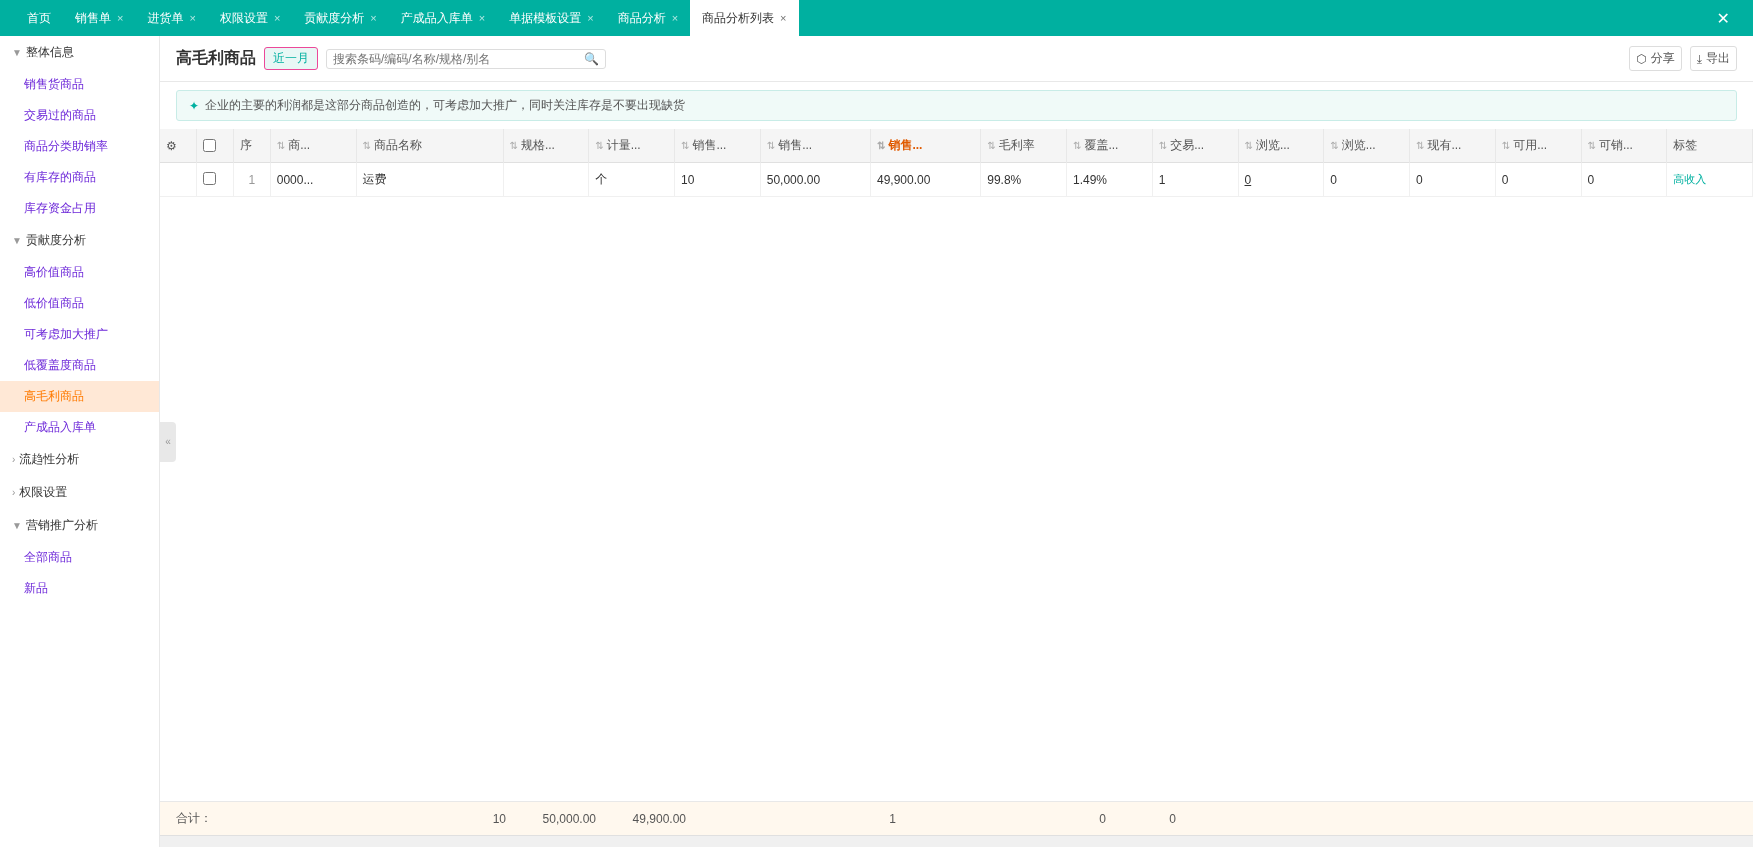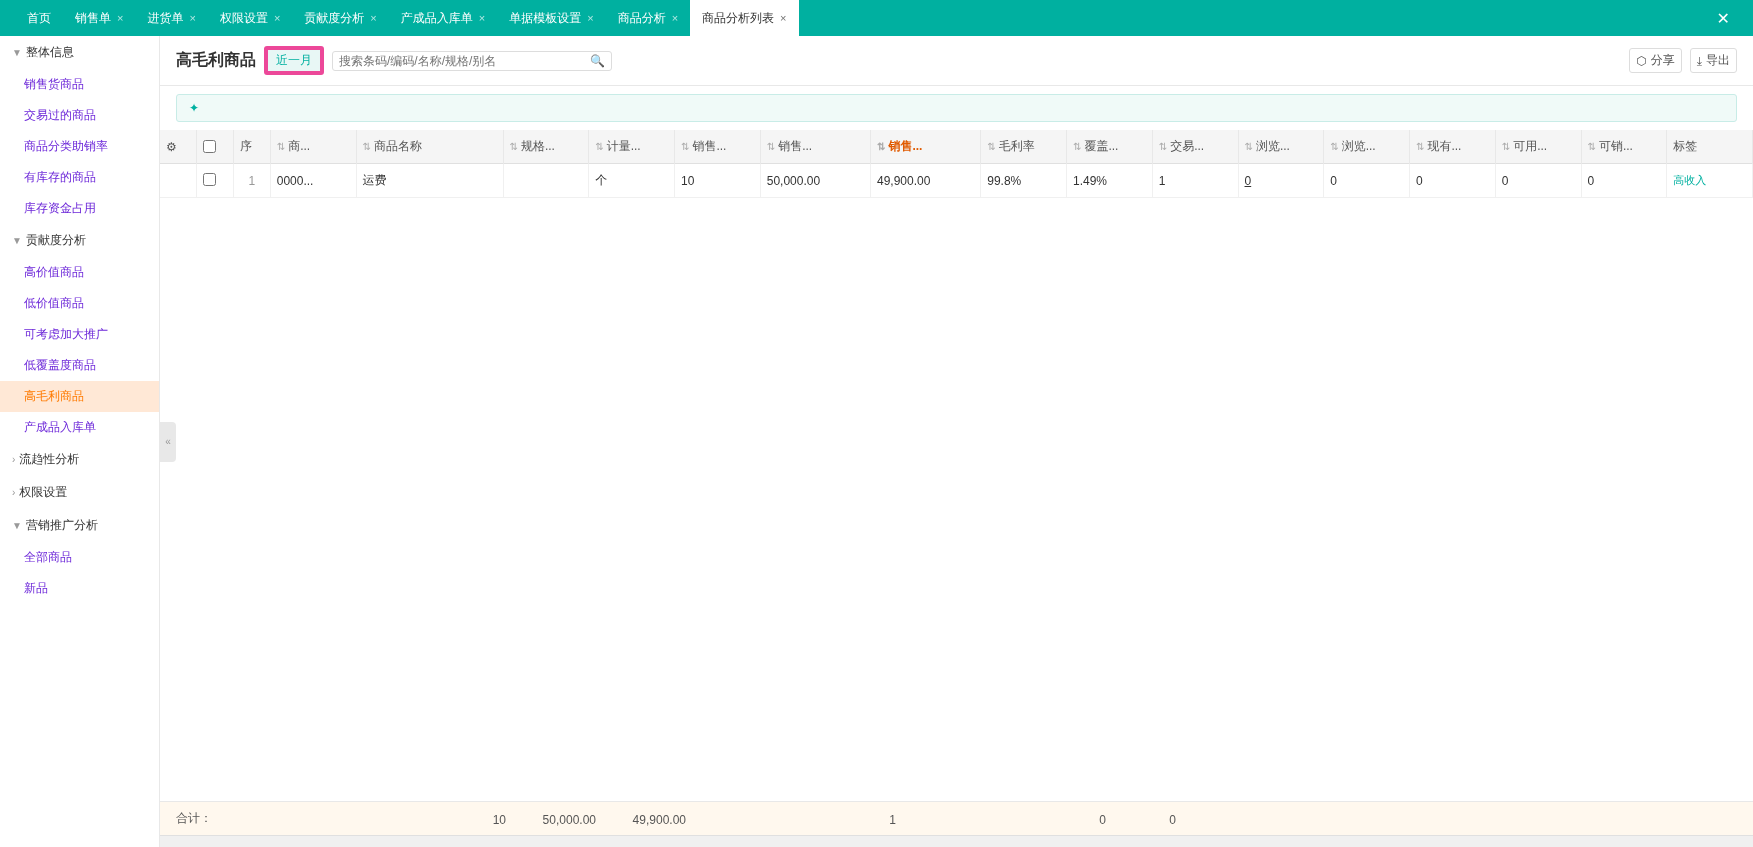--- a/index.html
+++ b/index.html
@@ -109,21 +109,21 @@
       gap: 8px;
     }
     .content-title {
       font-size: 16px;
       font-weight: bold;
       color: #333;
     }
     .filter-btn {
       background: #e8f7f5;
       color: #00b0a0;
-      border: 4px solid #ec4899;
+      border: 1px solid #ec4899;
       border-radius: 3px;
       padding: 2px 8px;
       cursor: pointer;
       font-size: 12px;
     }
     .search-box {
       display: flex;
       align-items: flex-end;
       border: 1px solid #ddd;
       border-radius: 3px;
@@ -218,21 +218,21 @@
       font-size: 11px;
     }
     .row-number { color: #999; text-align: center; }
 
     
     .footer-bar {
       background: #fff8ee;
       border-top: 1px solid #e8e8e8;
       padding: 8px 16px;
       display: flex;
-      align-items: flex-end;
+      align-items: center;
       font-size: 12px;
       color: #555;
       flex-shrink: 0;
     }
     .footer-bar .total-label { margin-right: 60px; }
     .footer-cells {
       display: flex;
       gap: 0;
     }
     .footer-cell {
@@ -381,20 +381,21 @@
         </button>
         <button class="action-btn">
           <span>⤓</span>
           <span>导出</span>
         </button>
       </div>
     </div>
 
     <div class="info-banner">
       <span class="info-icon">✦</span>
+      <span>企业的主要的利润都是这部分商品创造的，可考虑加大推广，同时关注库存是不要出现缺货</span>
     </div>
 
     <div class="table-container">
       <table>
         <thead>
           <tr>
             <th style="width:30px">
               <div class="th-inner">⚙</div>
             </th>
             <th style="width:30px">

